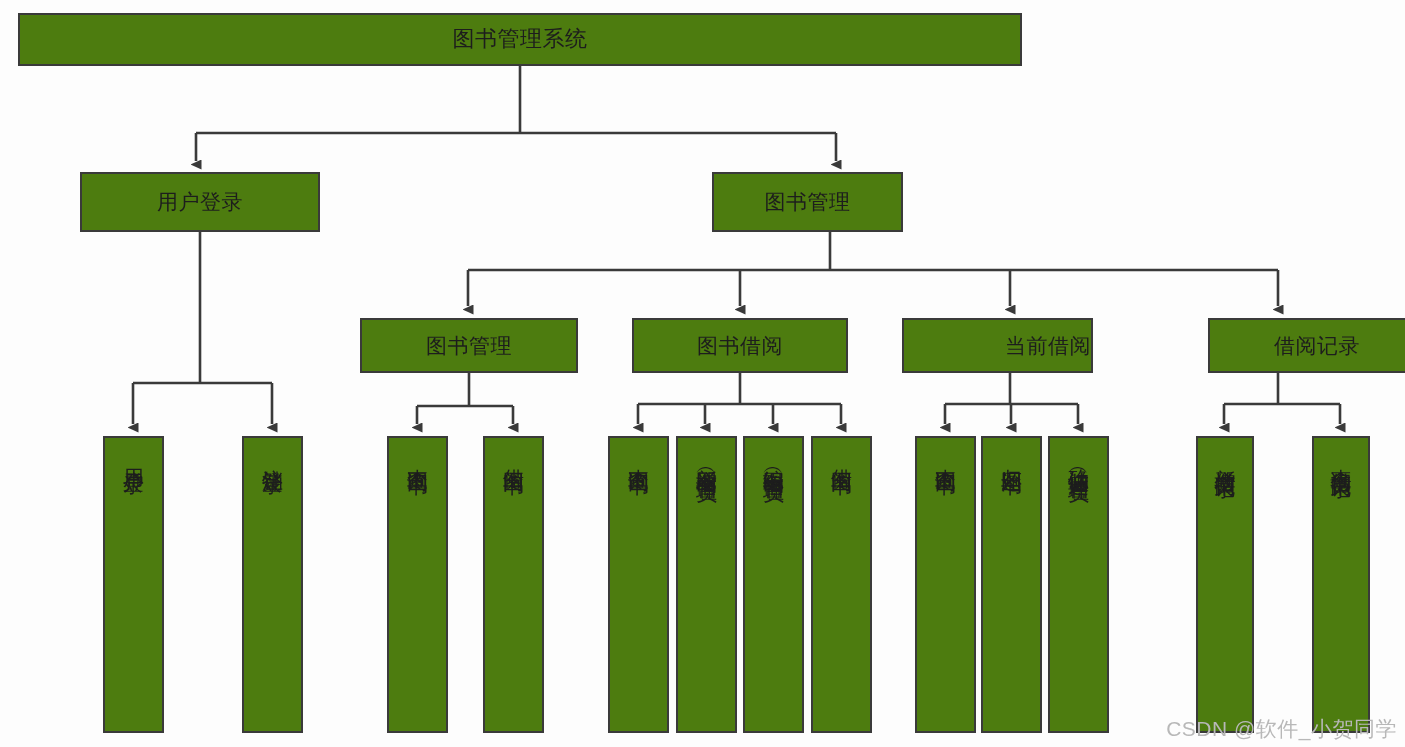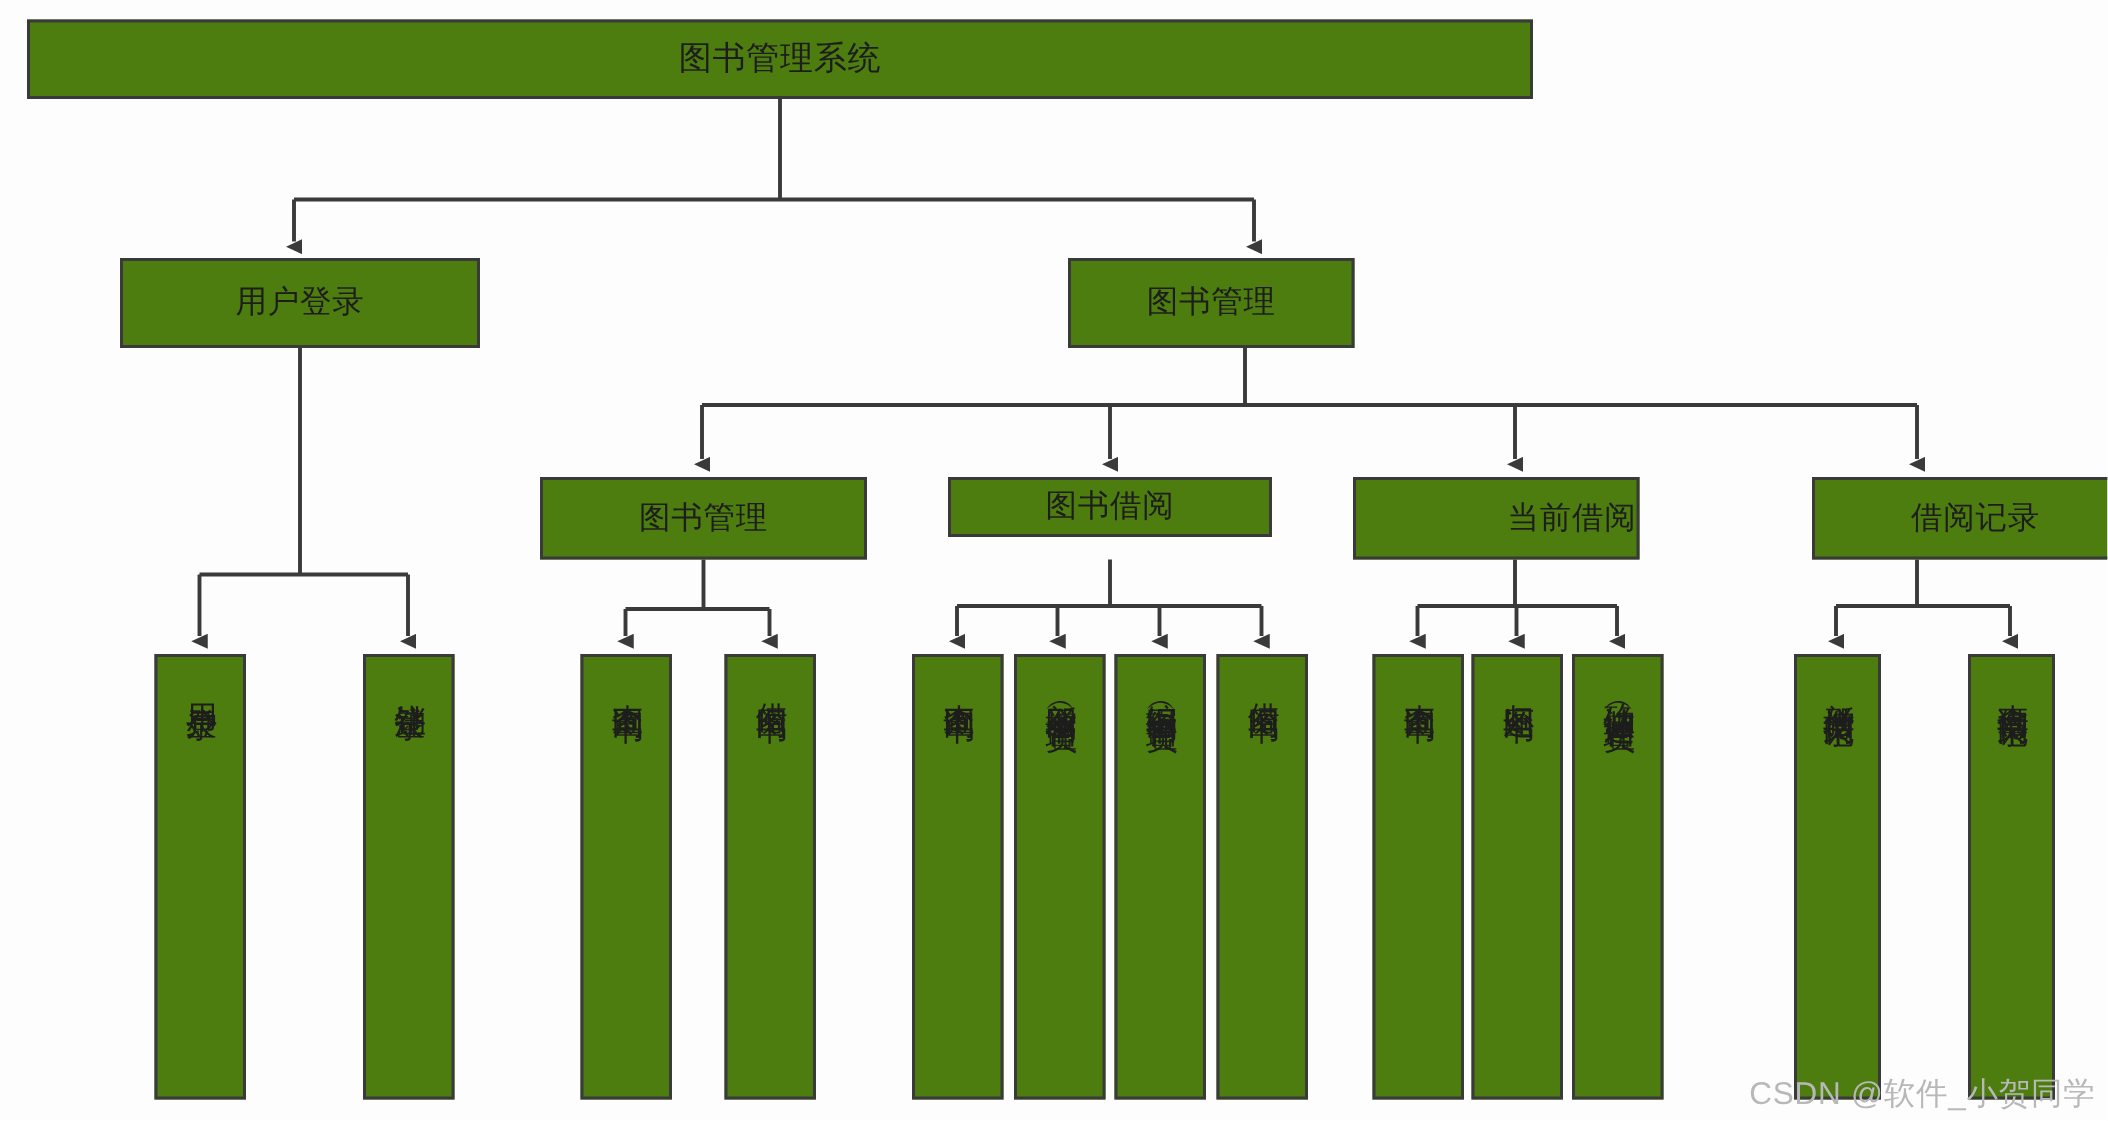--- a/index.html
+++ b/index.html
@@ -136,21 +136,21 @@
   <div class="node h" style="left:80px; top:172px; width:240px; height:60px;">
     <span class="label">用户登录</span>
   </div>
   <div class="node h" style="left:712px; top:172px; width:191px; height:60px;">
     <span class="label">图书管理</span>
   </div>
 
   <div class="node h" style="left:360px; top:318px; width:218px; height:55px;">
     <span class="label">图书管理</span>
   </div>
-  <div class="node h" style="left:632px; top:318px; width:216px; height:40px;">
+  <div class="node h" style="left:632px; top:318px; width:216px; height:55px;">
     <span class="label">图书借阅</span>
   </div>
   <div class="node h" style="left:902px; top:318px; width:191px; height:55px;justify-content:flex-end;">
     <span class="label">当前借阅</span>
   </div>
   <div class="node h" style="left:1208px; top:318px; width:218px; height:55px;">
     <span class="label">借阅记录</span>
   </div>
 
   <div class="node v" style="left:103px; top:436px; width:61px; height:297px;">

